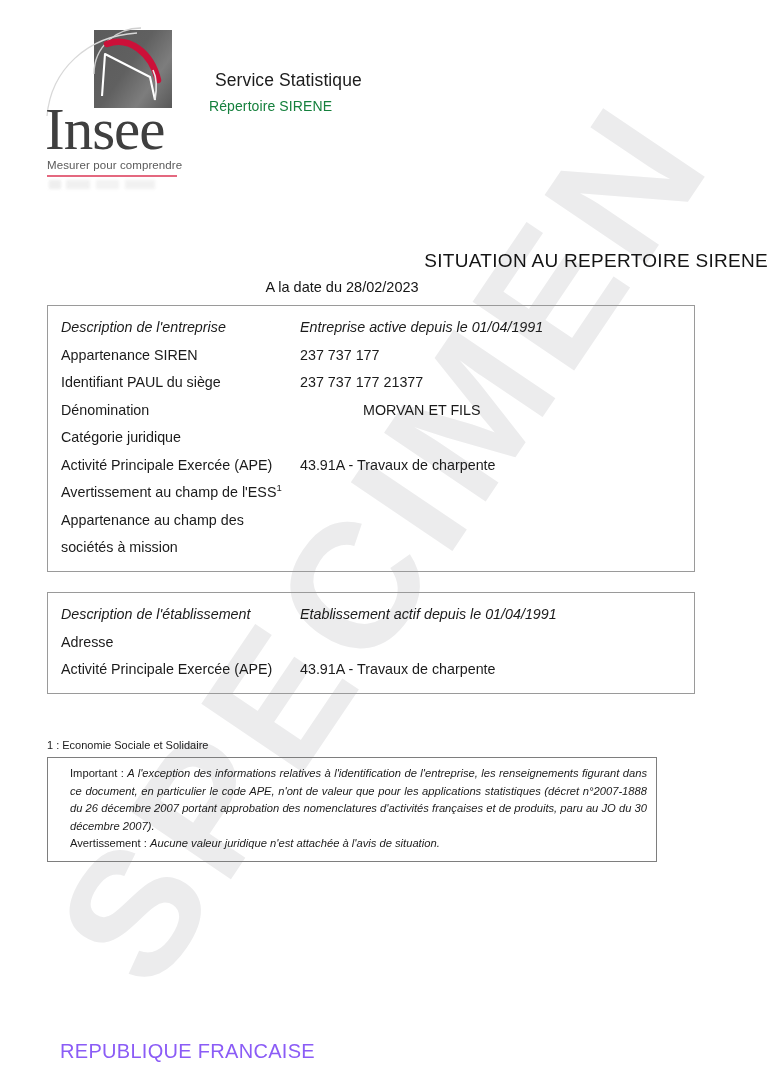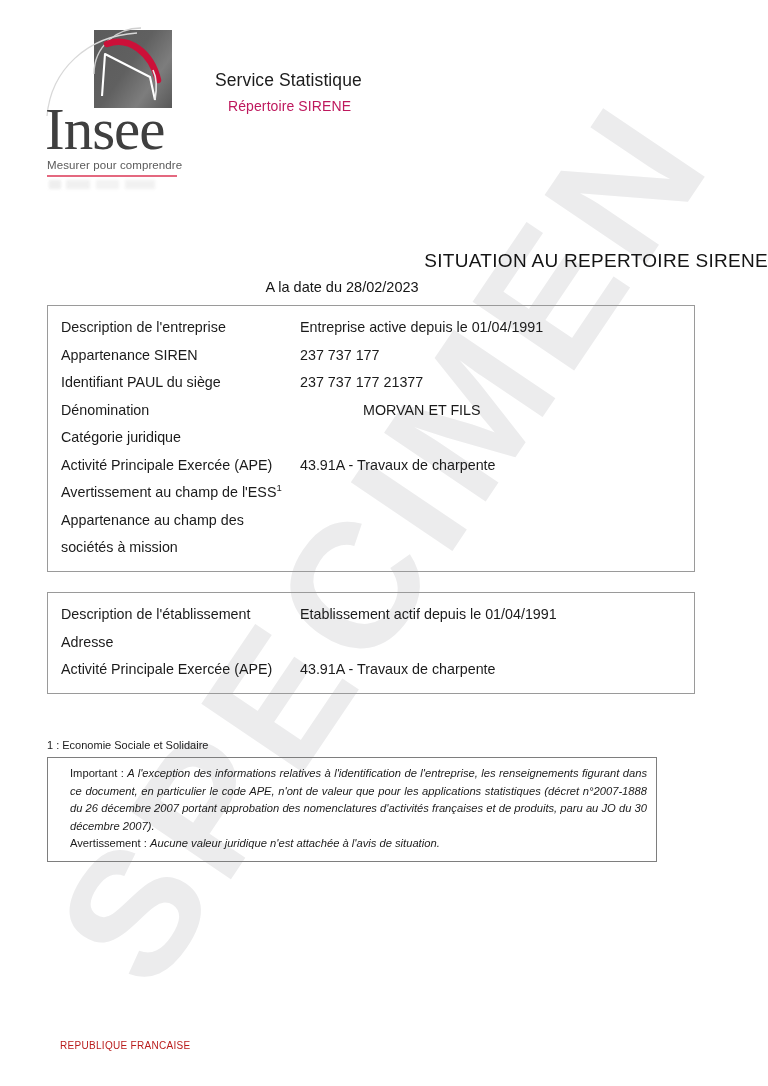--- a/index.html
+++ b/index.html
@@ -75,22 +75,22 @@
       rgba(150,150,150,.24) 63% 88%,rgba(255,255,255,0) 88% 100%);
     filter:blur(1.6px);
     opacity:.55;
   }
 
   .svc-title{
     position:absolute;left:215px;top:70px;
     font-size:17.5px;color:#1c1c1c;letter-spacing:.1px;
   }
   .svc-sub{
-    position:absolute;left:228px;top:98px;
-    font-size:14px;color:#be185d;letter-spacing:.1px;
+    position:absolute;left:209px;top:98px;
+    font-size:14px;color:#15803d;letter-spacing:.1px;
   }
 
   
   .doc-title{
     position:absolute;left:0;top:250px;width:768px;text-align:right;
     font-size:19px;letter-spacing:.3px;color:#141414;
   }
   .doc-date{
     position:absolute;left:0;top:279px;width:684px;text-align:center;
     font-size:14.5px;color:#141414;
@@ -114,21 +114,21 @@
     font-size:14.3px;color:#1b1b1b;
     line-height:27.5px;
     white-space:pre-line;
   }
   .cell-value{
     flex:1 1 auto;
     font-size:14.3px;color:#1b1b1b;
     line-height:27.5px;
     white-space:pre-line;
   }
-  .row:first-child .cell-label,.row:first-child .cell-value{padding-top:8px;}
+  .row:first-child .cell-label,.row:first-child .cell-value{padding-top:8px;font-style:italic;}
   .row:last-child .cell-label,.row:last-child .cell-value{padding-bottom:9px;}
   .cell-value.indented{padding-left:63px;}
   .cell-value.faded{
     -webkit-mask-image:linear-gradient(90deg,#000 0 84%,rgba(0,0,0,.25) 93%,rgba(0,0,0,0) 100%);
     mask-image:linear-gradient(90deg,#000 0 84%,rgba(0,0,0,.25) 93%,rgba(0,0,0,0) 100%);
   }
   sup.fn{font-size:9.5px;vertical-align:super;line-height:0;}
 
   
   .footnote{
@@ -144,21 +144,21 @@
     line-height:17.5px;
     color:#1b1b1b;
     text-align:justify;
   }
   .legal em{font-style:italic;}
   .legal .lead{font-style:normal;}
   .legal p{margin:0;}
 
   .footer{
     position:absolute;left:60px;top:1040px;
-    font-size:10px;letter-spacing:.3px;color:#b91c1c;
+    font-size:20px;letter-spacing:.3px;color:#8b5cf6;
   }
 </style>
 </head>
 <body>
 
 <div class="page">
 
   <div class="watermark">SPECIMEN</div>
 
   <div class="content">

